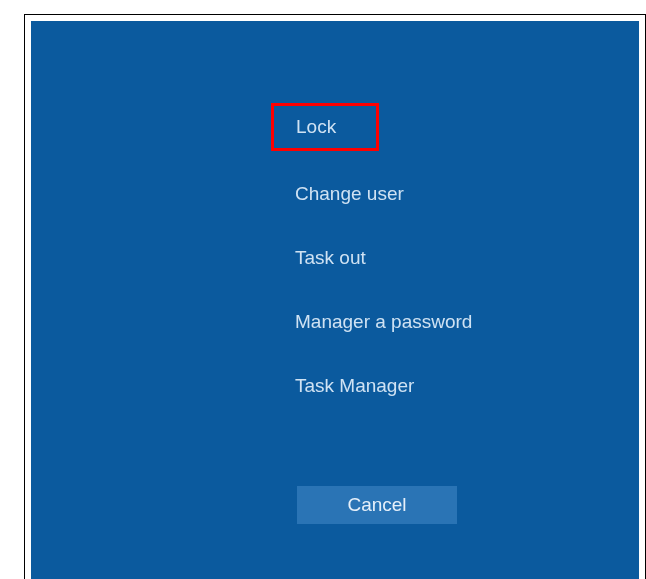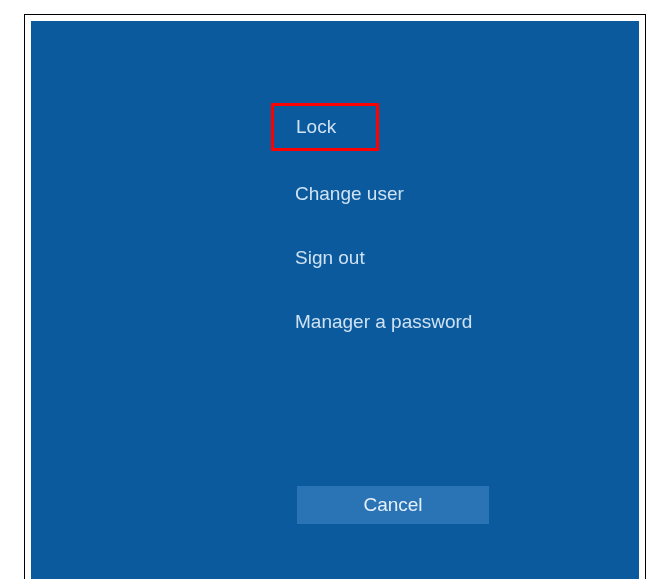--- a/index.html
+++ b/index.html
@@ -49,21 +49,21 @@
     .highlight-box {
       border: 3px solid #ff0000;
       padding: 10px 28px 10px 10px;
       margin-left: -2px;
       margin-bottom: 26px;
     }
     .cancel-button {
       position: absolute;
       left: 266px;
       top: 465px;
-      width: 192px;
+      width: 160px;
       height: 38px;
       background: #2a74b5;
       color: #e6f0fa;
       font-size: 19px;
       font-weight: 400;
       border: none;
       cursor: pointer;
       display: flex;
       align-items: center;
       justify-content: center;
@@ -76,23 +76,26 @@
 <div class="outer-frame">
   <div class="security-screen">
     <div class="options-list">
       <div class="option-item highlight-box">
         <span>Lock</span>
       </div>
       <div class="option-item">
         <span>Change user</span>
       </div>
       <div class="option-item">
-        <span>Sign out</span>
+        <span>Task out</span>
       </div>
       <div class="option-item">
         <span>Manager a password</span>
+      </div>
+      <div class="option-item">
+        <span>Task Manager</span>
       </div>
     </div>
     <button class="cancel-button">
       <span>Cancel</span>
     </button>
   </div>
 </div>
 
 </body></html>

